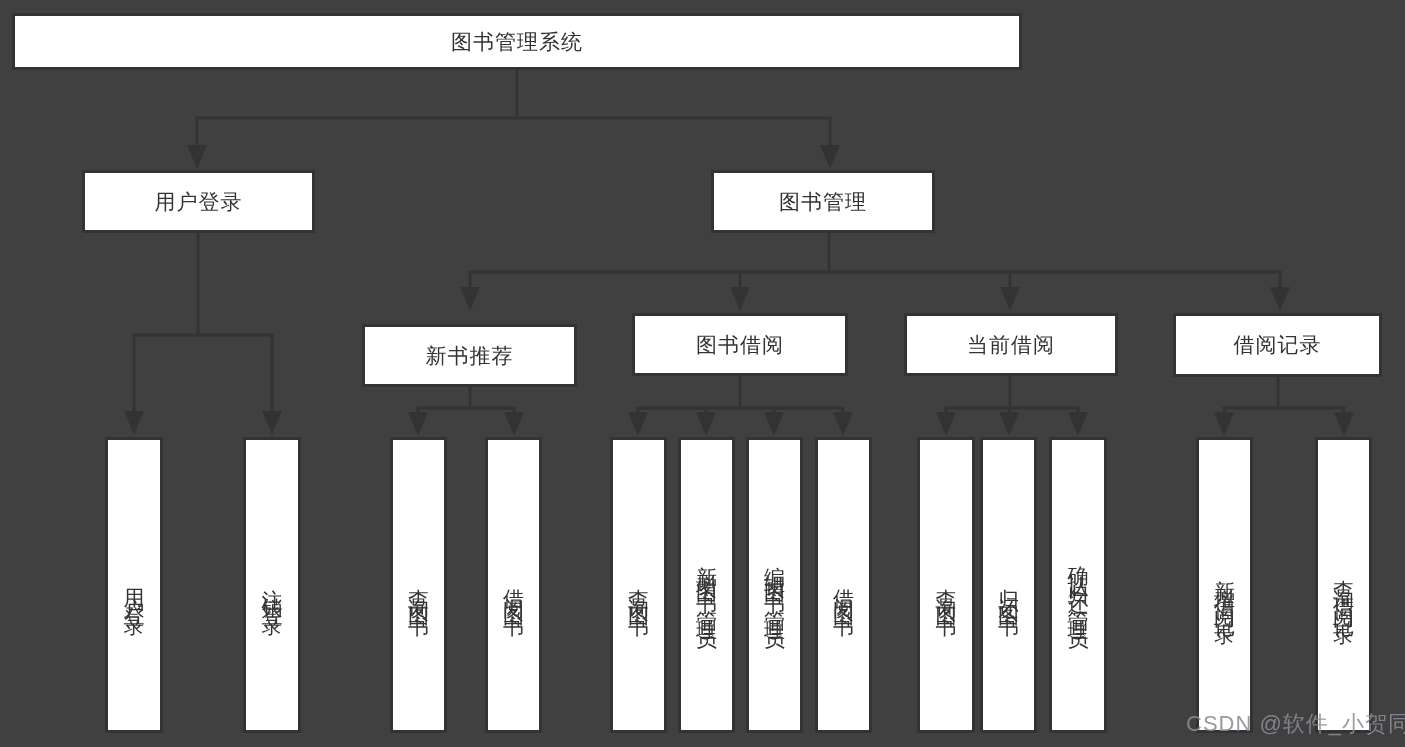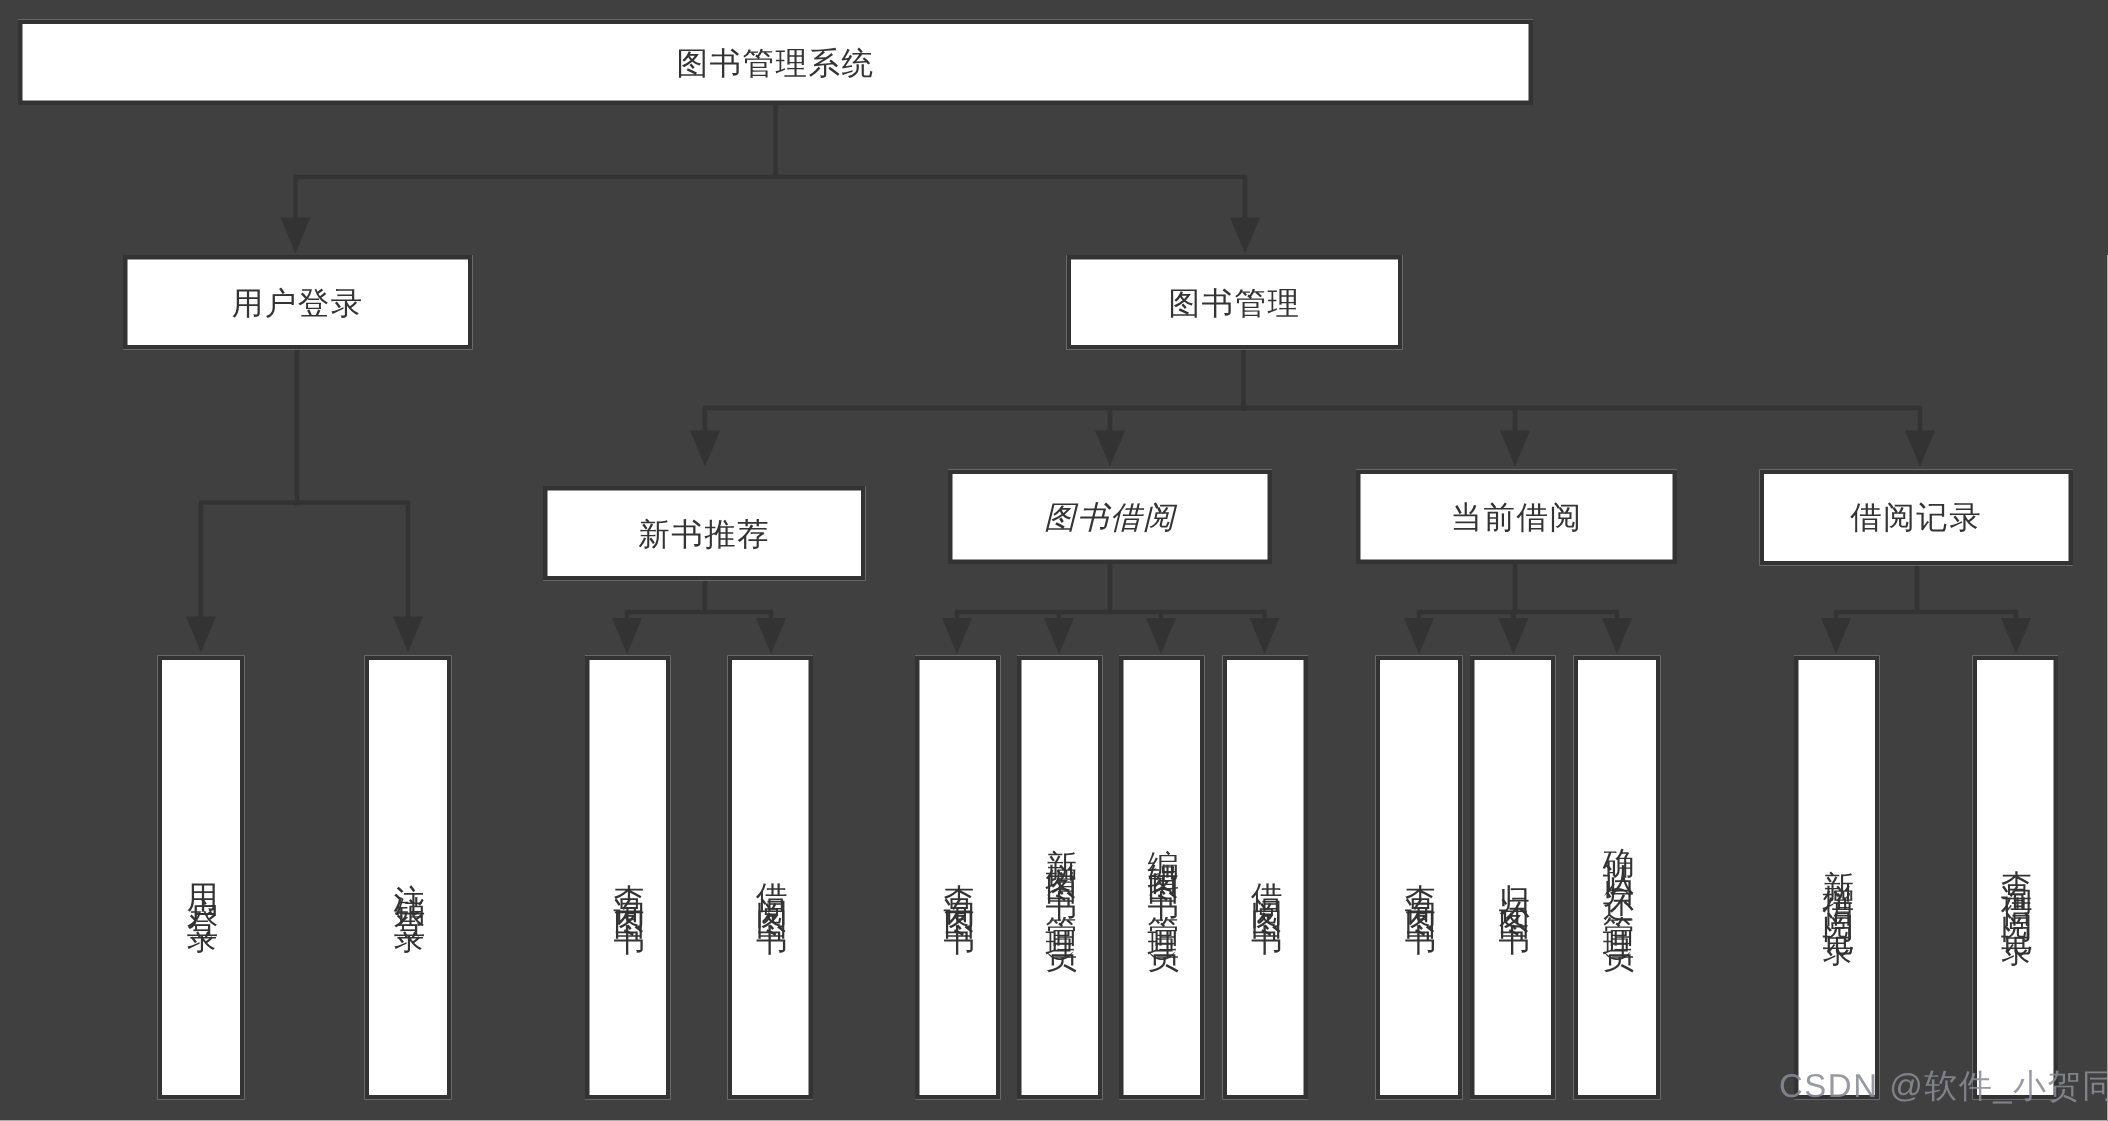--- a/index.html
+++ b/index.html
@@ -111,21 +111,21 @@
   <div class="box" style="left:82px; top:170px; width:233px; height:63px;">
     <span class="h-label">用户登录</span>
   </div>
   <div class="box" style="left:711px; top:170px; width:224px; height:63px;">
     <span class="h-label">图书管理</span>
   </div>
 
   <div class="box" style="left:362px; top:324px; width:215px; height:63px;">
     <span class="h-label">新书推荐</span>
   </div>
-  <div class="box" style="left:632px; top:313px; width:216px; height:63px;font-style:italic;">
+  <div class="box" style="left:632px; top:313px; width:216px; height:63px;">
     <span class="h-label">图书借阅</span>
   </div>
   <div class="box" style="left:904px; top:313px; width:214px; height:63px;">
     <span class="h-label">当前借阅</span>
   </div>
   <div class="box" style="left:1173px; top:313px; width:209px; height:64px;">
     <span class="h-label">借阅记录</span>
   </div>
 
   <div class="box" style="left:105px; top:437px; width:58px; height:296px;">

